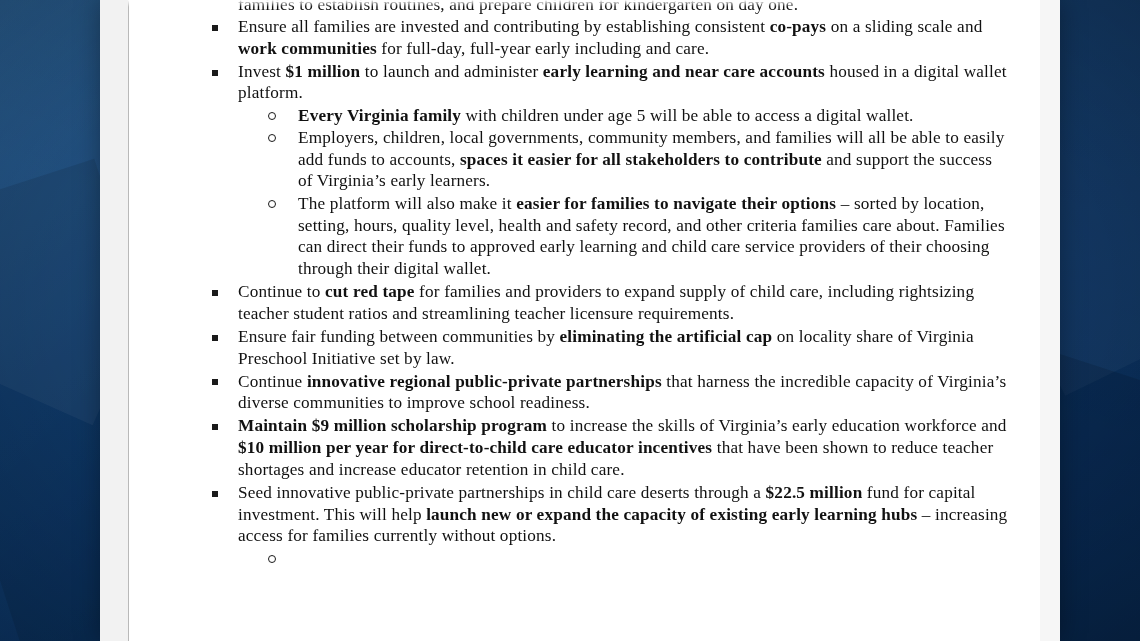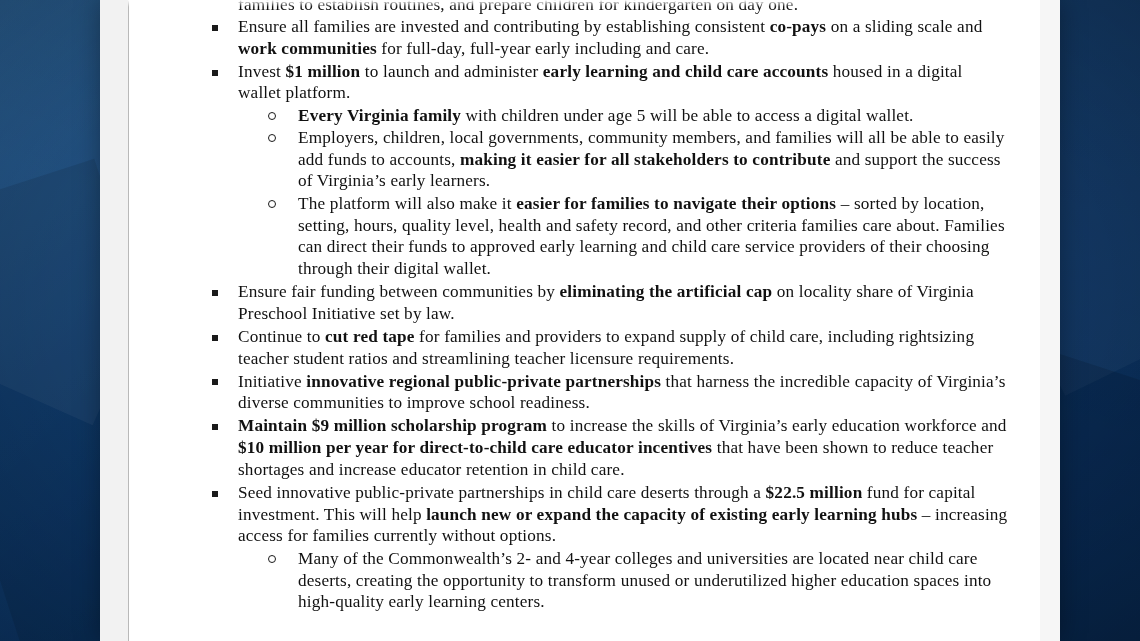--- a/index.html
+++ b/index.html
@@ -183,29 +183,29 @@
 
   <div class="page-shadow"></div>
   <div class="page-edge-left"></div>
   <div class="page-edge-right"></div>
   <div class="page-sheet"></div>
 
   <div class="doc">
     <p class="truncated-top">families to establish routines, and prepare children for kindergarten on day one.</p>
     <ul class="lvl1" id="bullet-list">
         <li><span class="sq"></span><span><span>Ensure all families are invested and contributing by establishing consistent </span><span class="b">co-pays</span><span> on a sliding scale and </span><span class="b">work communities</span><span> for full-day, full-year early including and care.</span></span></li>
-        <li><span class="sq"></span><span><span>Invest </span><span class="b">$1 million</span><span> to launch and administer </span><span class="b">early learning and child care accounts</span><span> housed in a digital wallet platform.</span></span><ul class="lvl2">
+        <li><span class="sq"></span><span><span>Invest </span><span class="b">$1 million</span><span> to launch and administer </span><span class="b">early learning and near care accounts</span><span> housed in a digital wallet platform.</span></span><ul class="lvl2">
             <li><span class="circ"></span><span><span class="b">Every Virginia family</span><span> with children under age 5 will be able to access a digital wallet.</span></span></li>
-            <li><span class="circ"></span><span><span>Employers, children, local governments, community members, and families will all be able to easily add funds to accounts, </span><span class="b">making it easier for all stakeholders to contribute</span><span> and support the success of Virginia’s early learners.</span></span></li>
+            <li><span class="circ"></span><span><span>Employers, children, local governments, community members, and families will all be able to easily add funds to accounts, </span><span class="b">spaces it easier for all stakeholders to contribute</span><span> and support the success of Virginia’s early learners.</span></span></li>
             <li><span class="circ"></span><span><span>The platform will also make it </span><span class="b">easier for families to navigate their options</span><span> – sorted by location, setting, hours, quality level, health and safety record, and other criteria families care about. Families can direct their funds to approved early learning and child care service providers of their choosing through their digital wallet.</span></span></li>
           </ul></li>
+        <li><span class="sq"></span><span><span>Continue to </span><span class="b">cut red tape</span><span> for families and providers to expand supply of child care, including rightsizing teacher student ratios and streamlining teacher licensure requirements.</span></span></li>
         <li><span class="sq"></span><span><span>Ensure fair funding between communities by </span><span class="b">eliminating the artificial cap</span><span> on locality share of Virginia Preschool Initiative set by law.</span></span></li>
-        <li><span class="sq"></span><span><span>Continue to </span><span class="b">cut red tape</span><span> for families and providers to expand supply of child care, including rightsizing teacher student ratios and streamlining teacher licensure requirements.</span></span></li>
-        <li><span class="sq"></span><span><span>Initiative </span><span class="b">innovative regional public-private partnerships</span><span> that harness the incredible capacity of Virginia’s diverse communities to improve school readiness.</span></span></li>
+        <li><span class="sq"></span><span><span>Continue </span><span class="b">innovative regional public-private partnerships</span><span> that harness the incredible capacity of Virginia’s diverse communities to improve school readiness.</span></span></li>
         <li><span class="sq"></span><span><span class="b">Maintain $9 million scholarship program</span><span> to increase the skills of Virginia’s early education workforce and </span><span class="b">$10 million per year for direct-to-child care educator incentives</span><span> that have been shown to reduce teacher shortages and increase educator retention in child care.</span></span></li>
         <li><span class="sq"></span><span><span>Seed innovative public-private partnerships in child care deserts through a </span><span class="b">$22.5 million</span><span> fund for capital investment. This will help </span><span class="b">launch new or expand the capacity of existing early learning hubs</span><span> – increasing access for families currently without options.</span></span><ul class="lvl2">
-            <li><span class="circ"></span><span><span>Many of the Commonwealth’s 2- and 4-year colleges and universities are located near child care deserts, creating the opportunity to transform unused or underutilized higher education spaces into high-quality early learning centers.</span></span></li>
+            <li><span class="circ"></span></li>
           </ul></li>
       </ul>
   </div>
 
   <div class="fade-top"></div>
 </div>
 
 </body></html>

